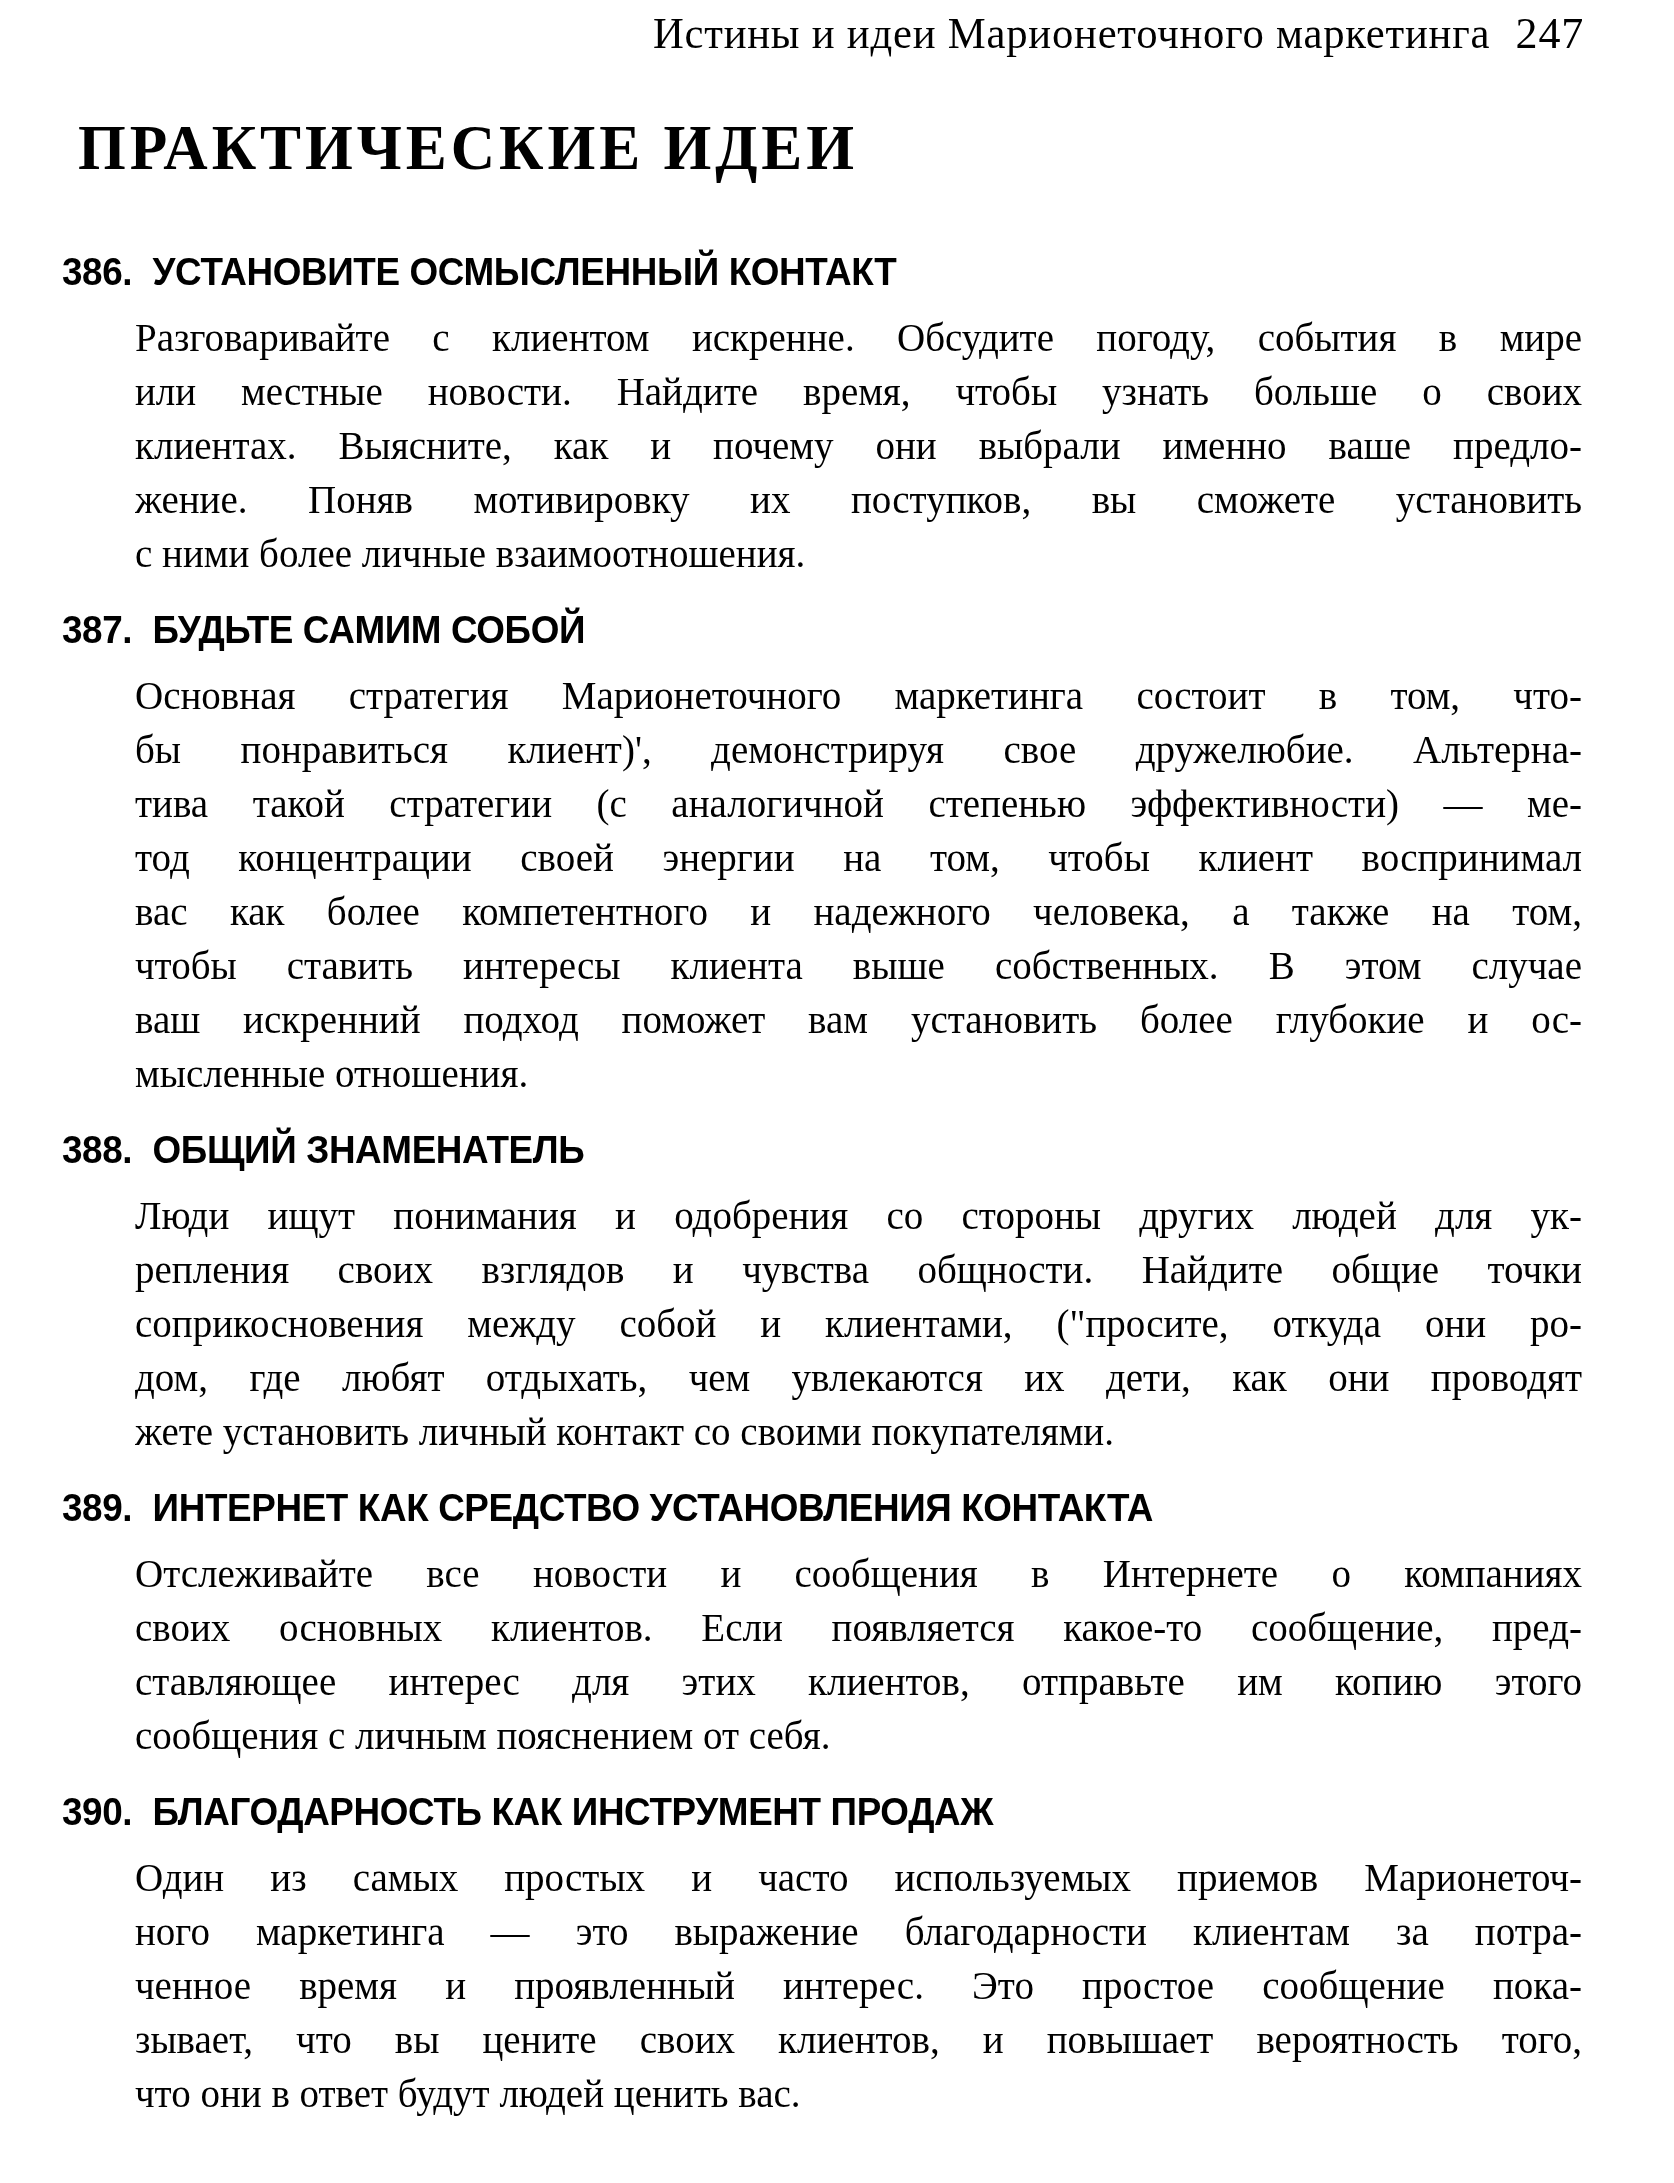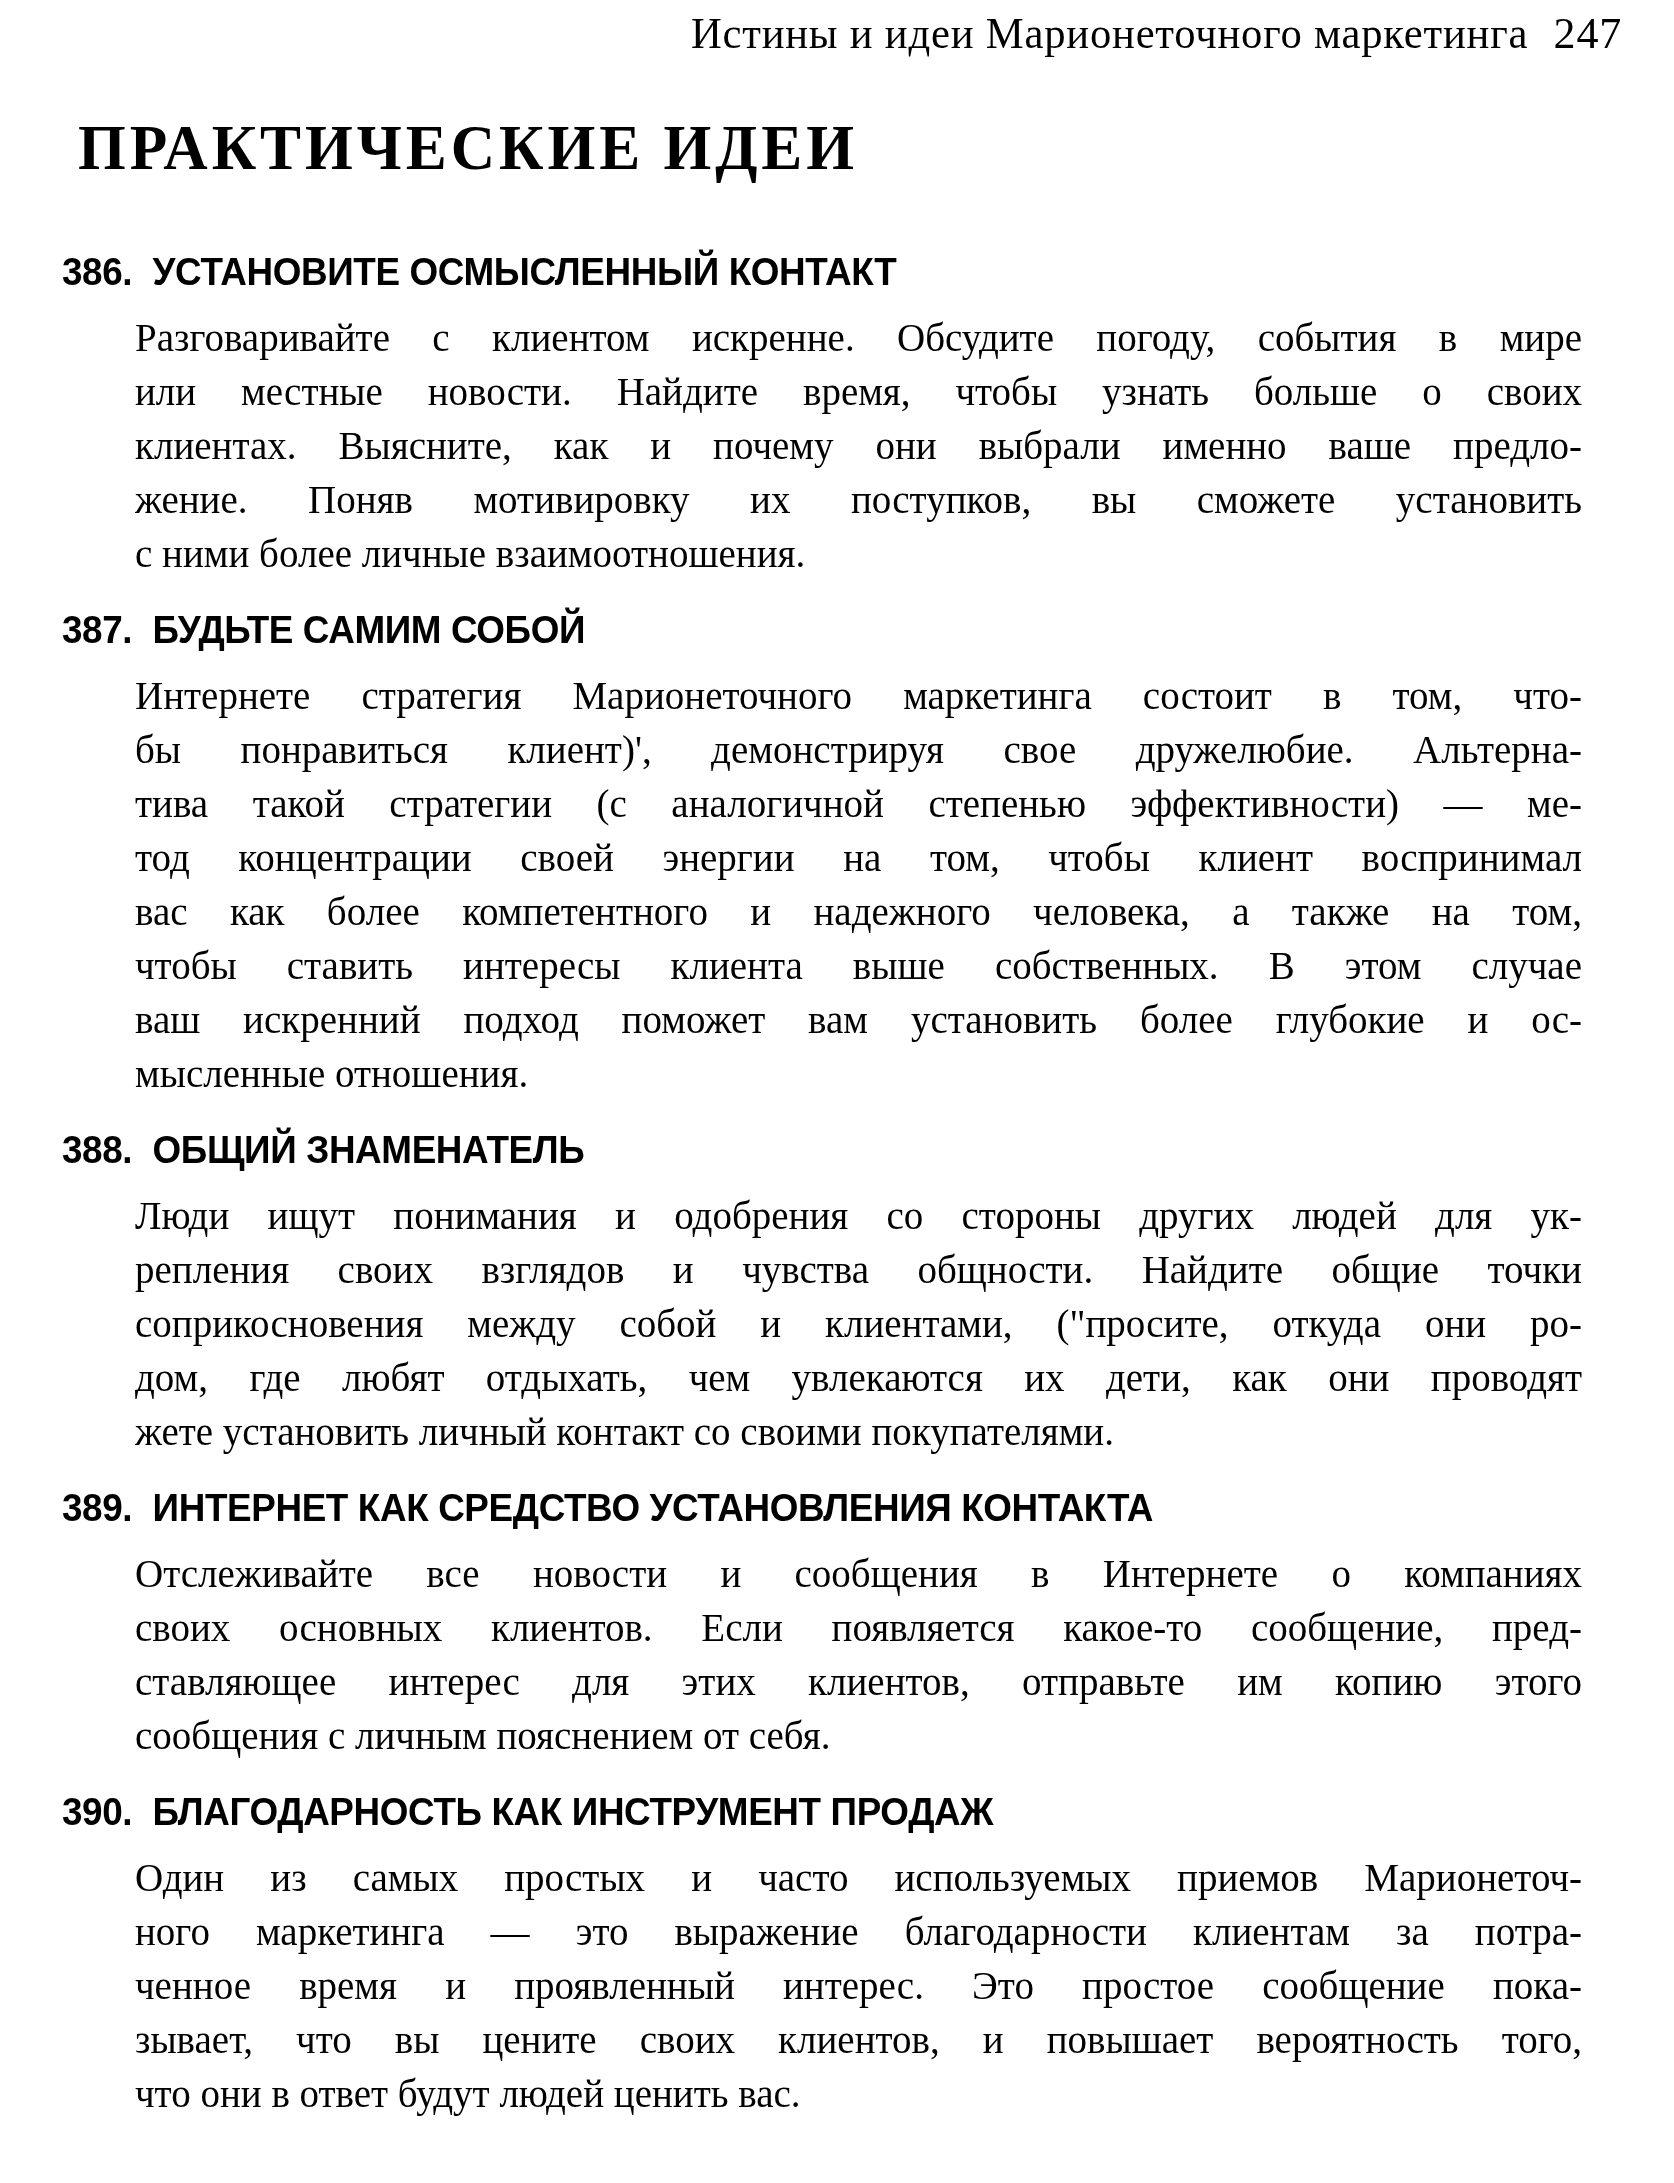--- a/index.html
+++ b/index.html
@@ -11,21 +11,21 @@
     color: #000000;
     overflow: hidden;
     box-sizing: border-box;
     padding-top: 9.8px;
     font-family: "Liberation Serif", serif;
   }
   .running-header {
     display: flex;
     justify-content: flex-end;
     align-items: baseline;
-    padding-right: 52px;
+    padding-right: 90px;
     font-size: 44px;
     line-height: 47px;
     letter-spacing: 0.8px;
     white-space: nowrap;
   }
   .rh-title { transform: scaleX(0.97); transform-origin: right; }
   .rh-num { margin-left: 25px; }
   .section-title {
     margin: 62px 0 0 78px;
     font-family: "Liberation Serif", serif;
@@ -91,21 +91,21 @@
       <div class="line">жение. Поняв мотивировку их поступков, вы сможете установить</div>
       <div class="line last">с ними более личные взаимоотношения.</div>
     </div>
   </section>
 
   <section class="item">
     <div class="item-title">
       <span class="item-num">387.</span><span class="item-heading">БУДЬТЕ САМИМ СОБОЙ</span>
     </div>
     <div class="item-body">
-      <div class="line">Интернете стратегия Марионеточного маркетинга состоит в том, что-</div>
+      <div class="line">Основная стратегия Марионеточного маркетинга состоит в том, что-</div>
       <div class="line">бы понравиться клиент)', демонстрируя свое дружелюбие. Альтерна-</div>
       <div class="line">тива такой стратегии (с аналогичной степенью эффективности) — ме-</div>
       <div class="line">тод концентрации своей энергии на том, чтобы клиент воспринимал</div>
       <div class="line">вас как более компетентного и надежного человека, а также на том,</div>
       <div class="line">чтобы ставить интересы клиента выше собственных. В этом случае</div>
       <div class="line">ваш искренний подход поможет вам установить более глубокие и ос-</div>
       <div class="line last">мысленные отношения.</div>
     </div>
   </section>
 

